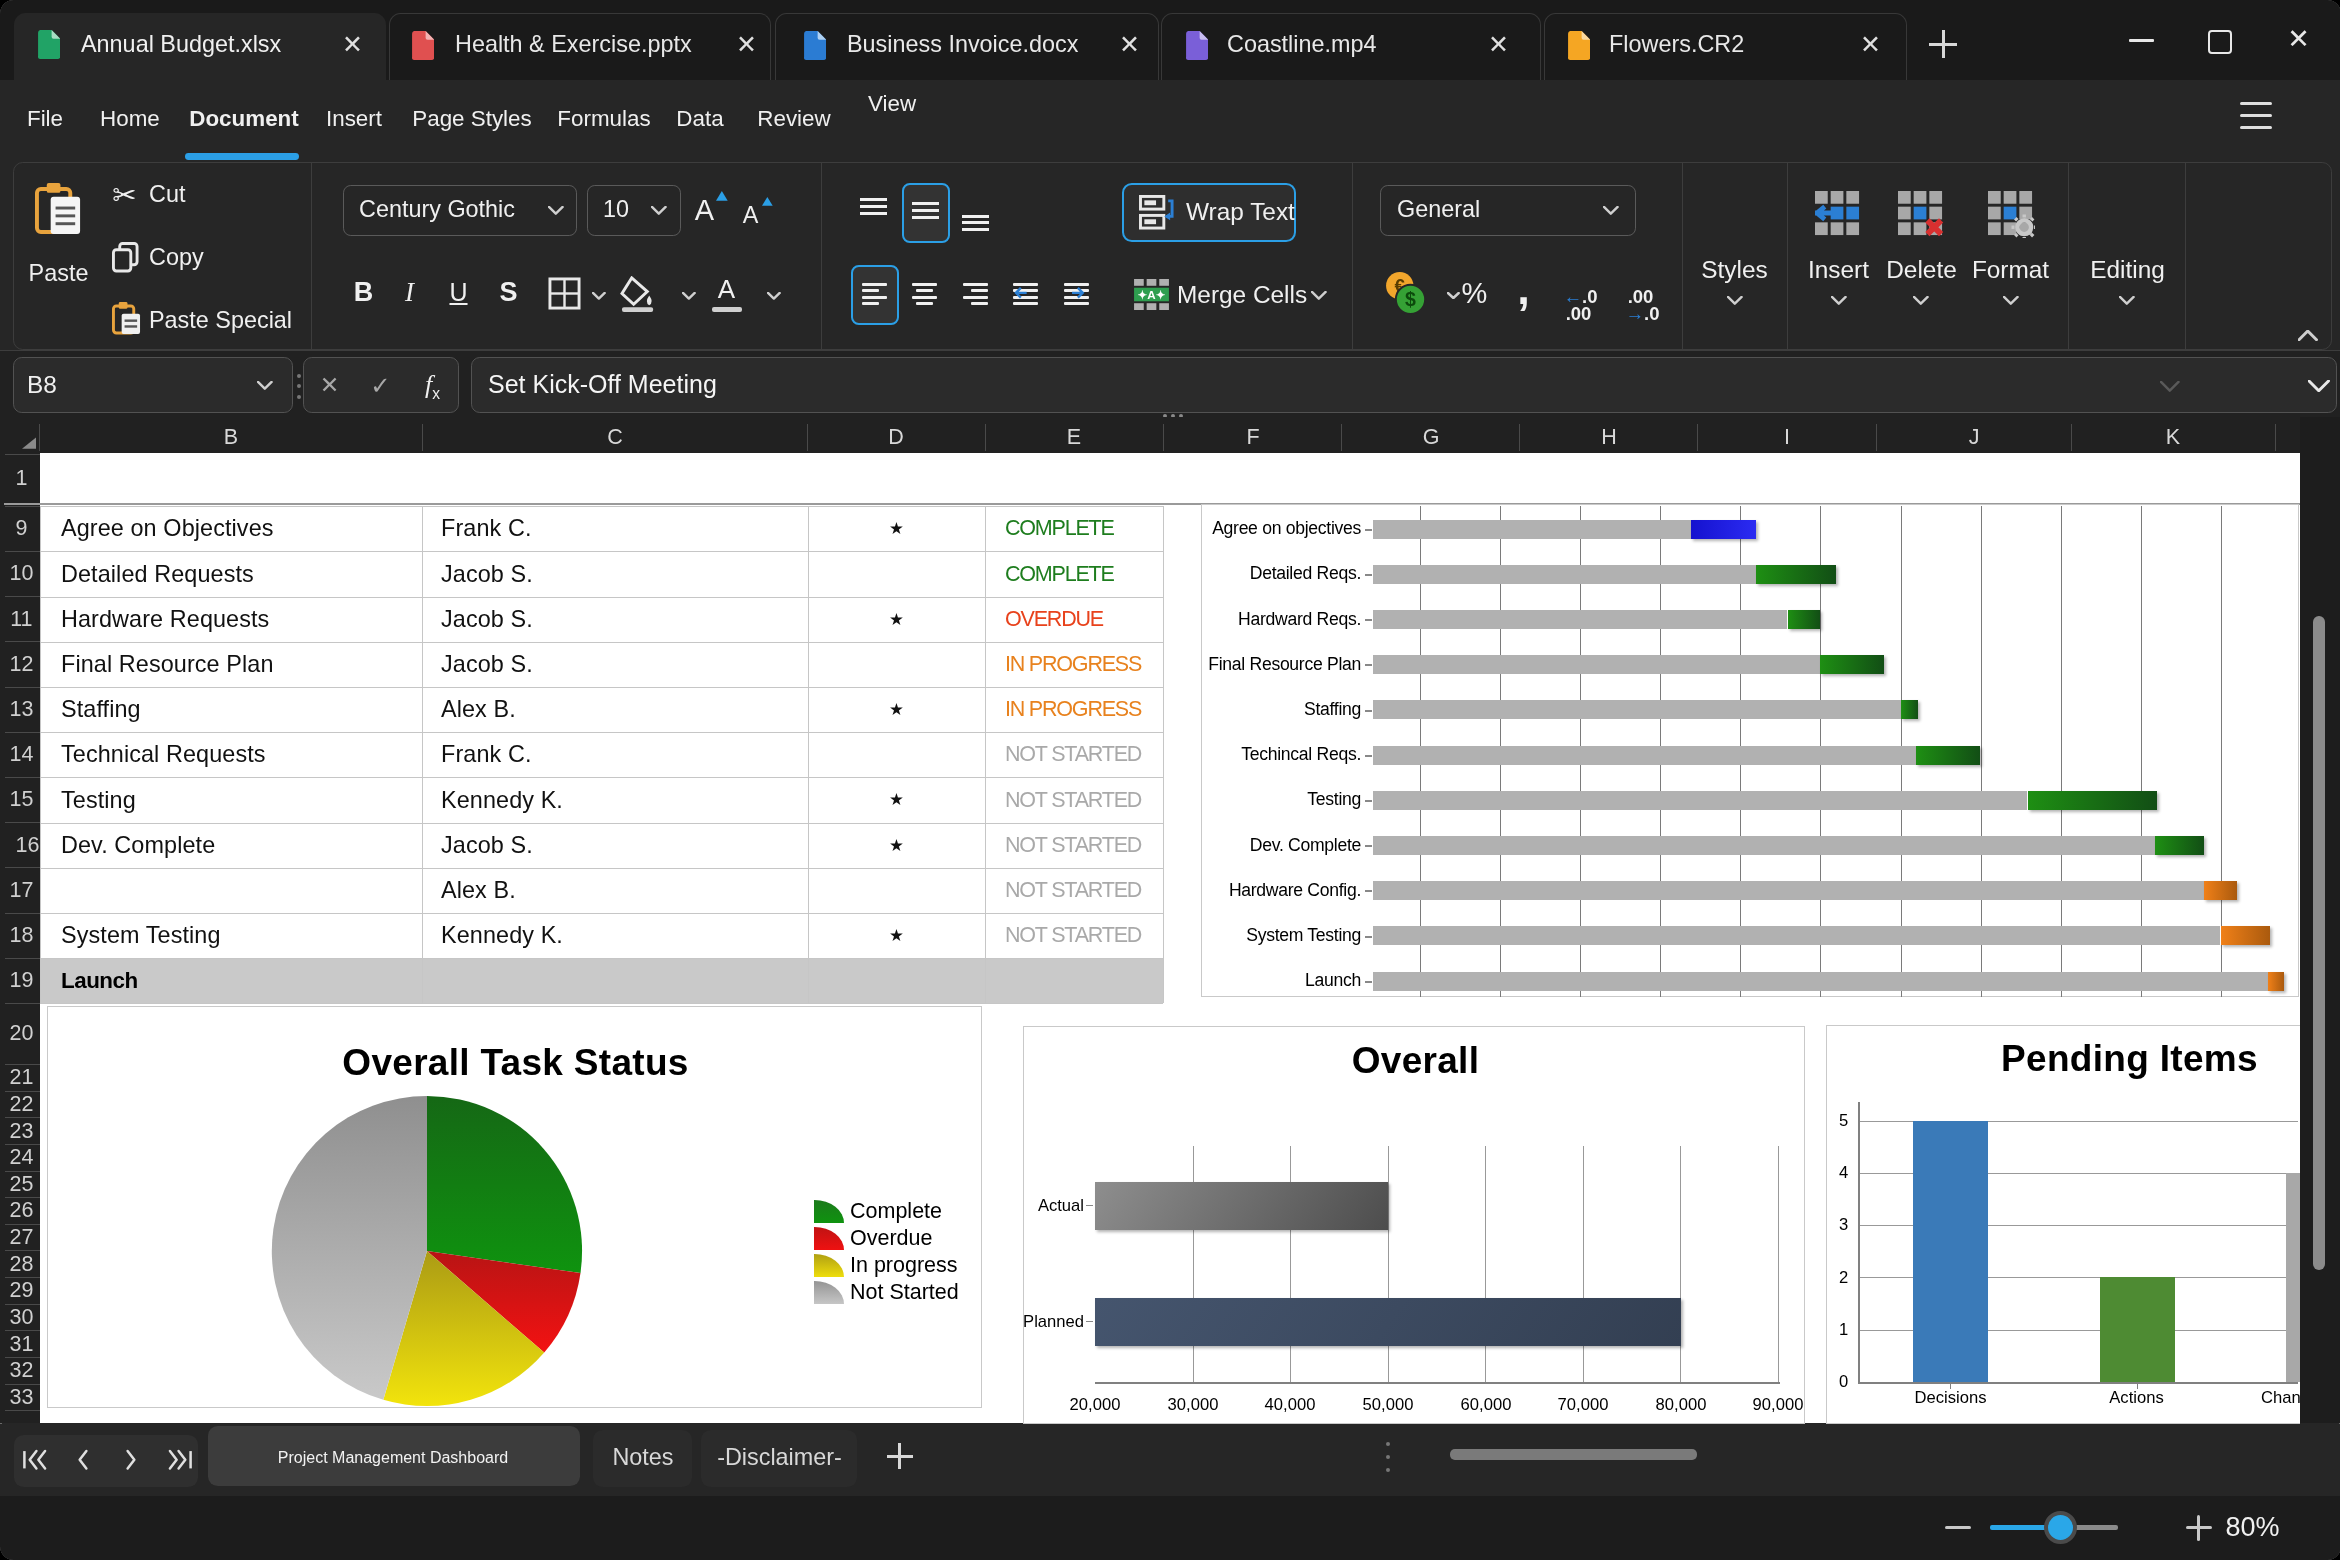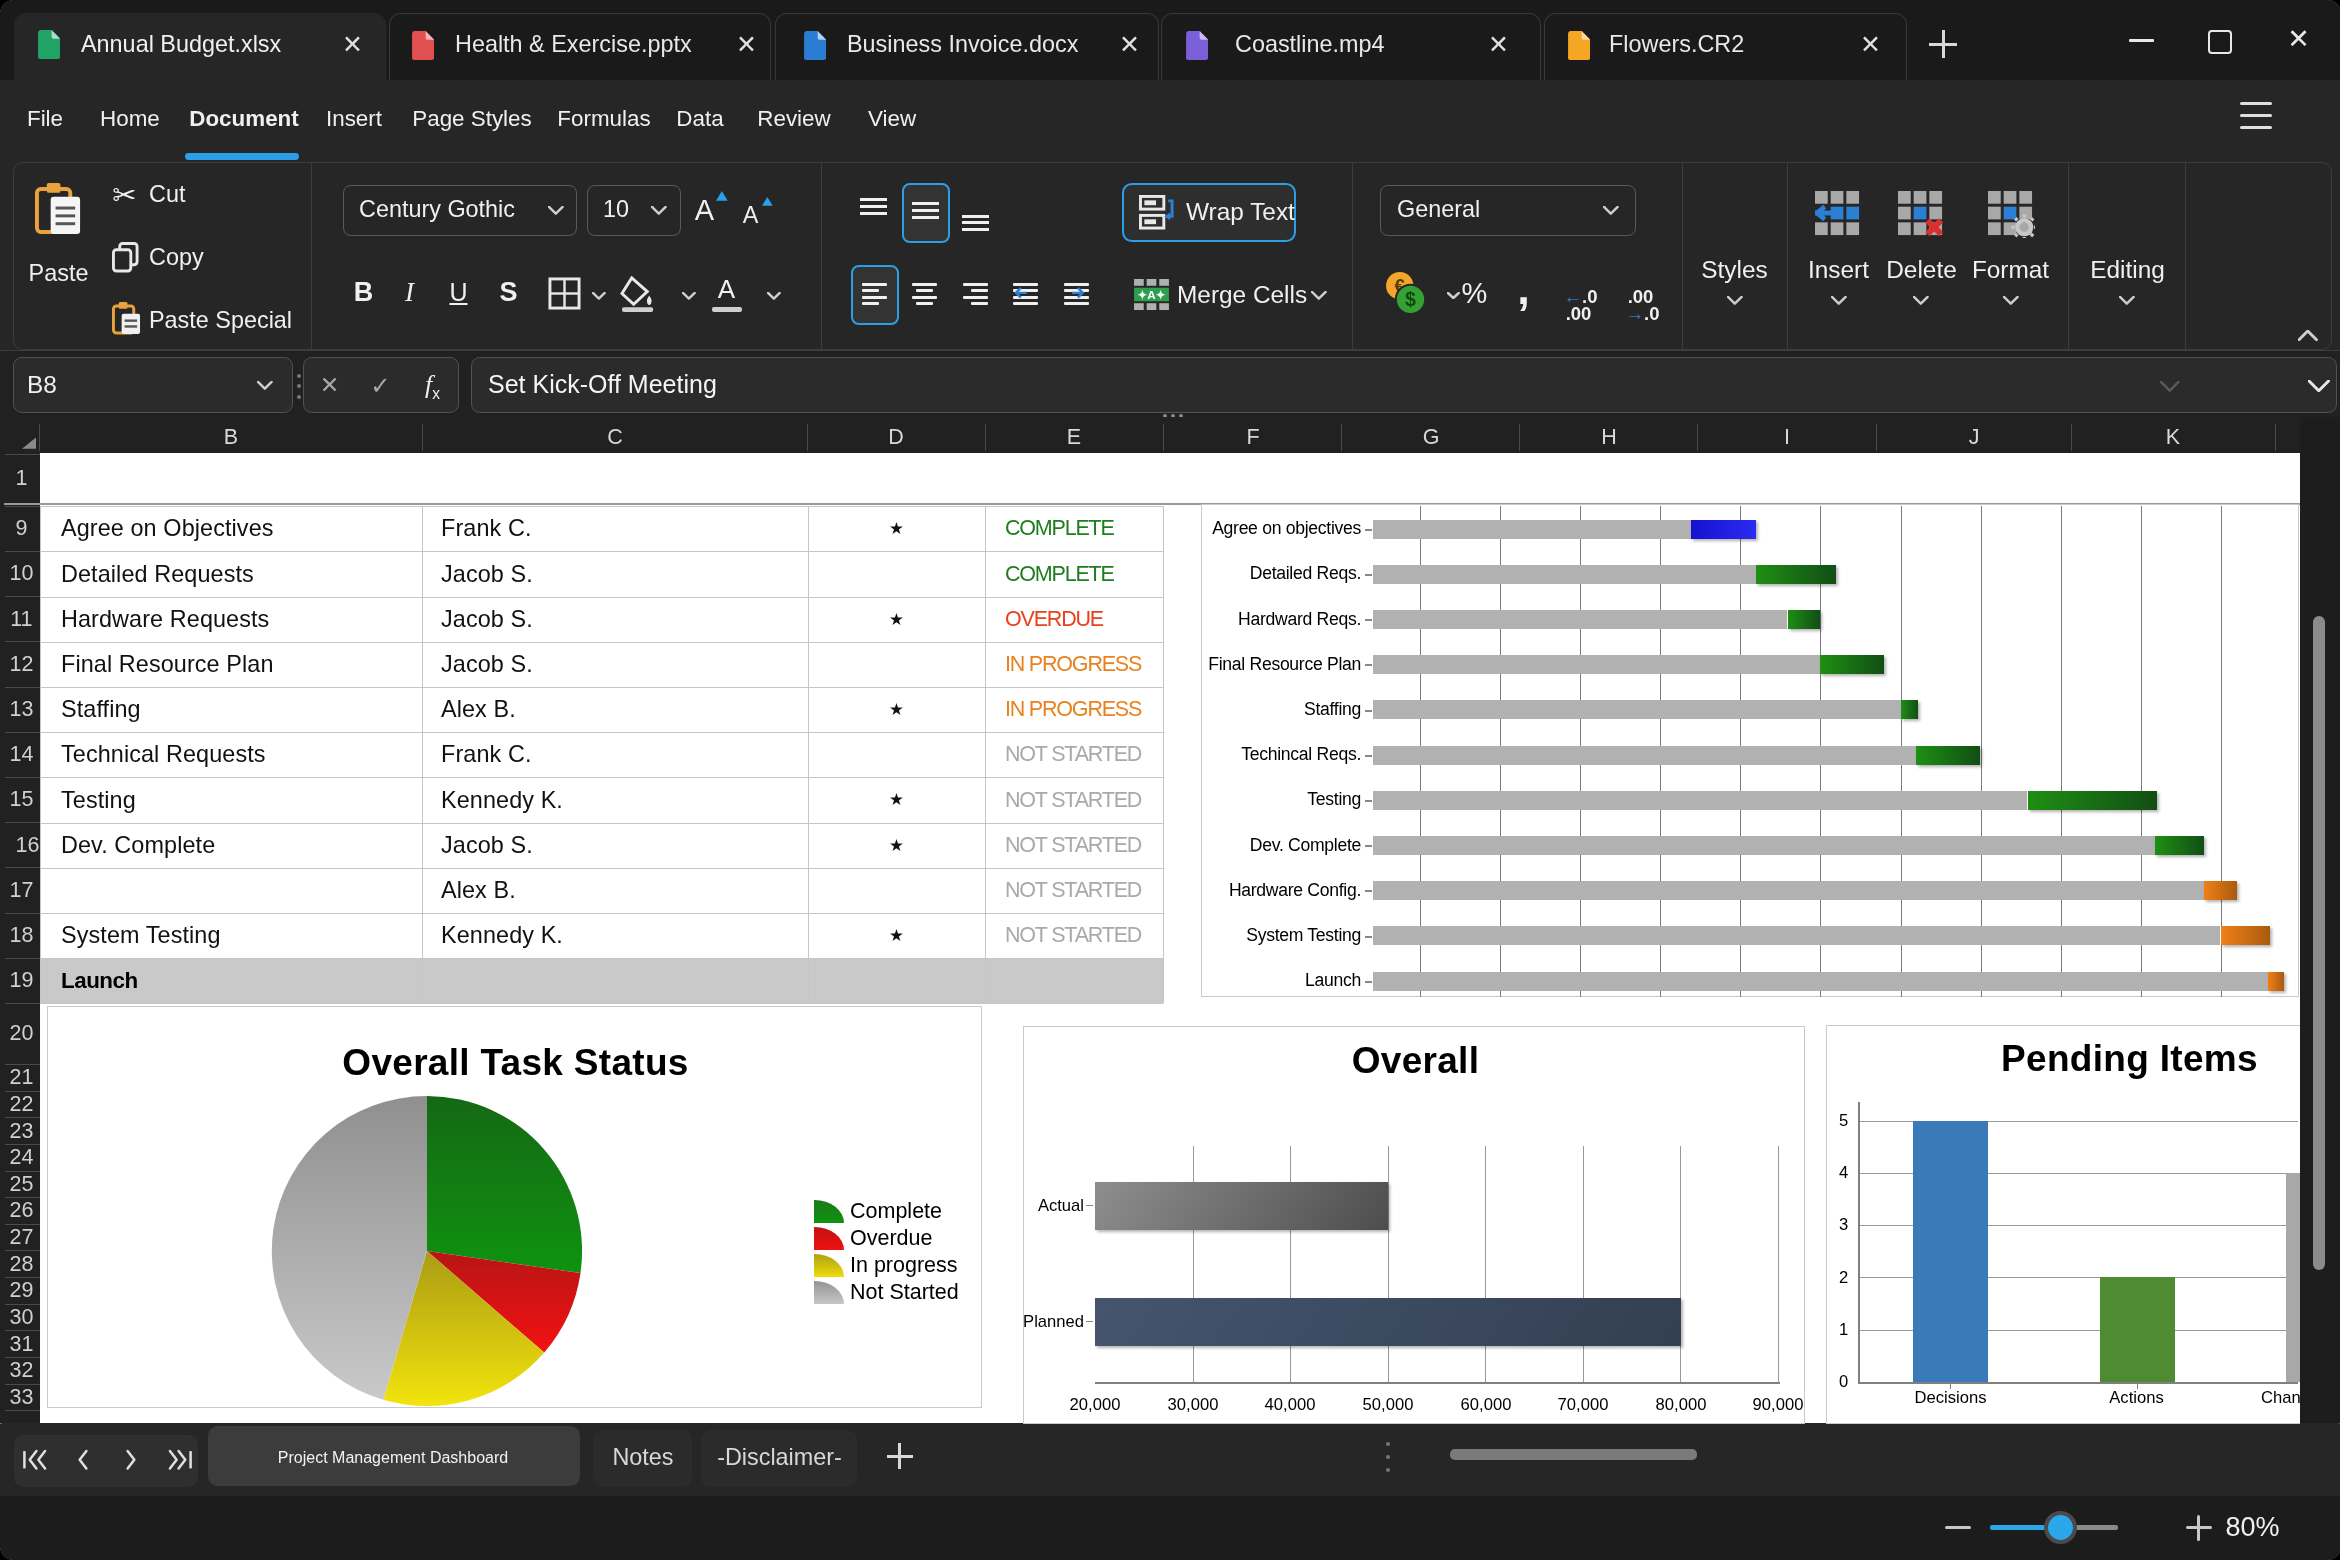--- a/index.html
+++ b/index.html
@@ -31,21 +31,21 @@
 <svg style="position:absolute;left:804px;top:31px" width="22.4" height="29" viewBox="0 0 23 30">
       <path d="M2 0 H14 L23 9 V27 a3 3 0 0 1 -3 3 H2 a2.5 2.5 0 0 1 -2 -3 V3 a3 3 0 0 1 2 -3 Z" fill="#2b7cd3"></path>
       <path d="M14 0 L23 9 H16 a2 2 0 0 1 -2 -2 Z" fill="#aed0f2"></path>
     </svg>
 <div style="left:847px;top:23.4px;width:293px;height:43px;line-height:43px;font-size:23.4px;text-align:left;color:#e8e8e8;">Business Invoice.docx</div>
 <div style="left:1110px;top:25px;width:39px;height:39px;line-height:39px;font-size:25px;text-align:center;color:#e0e0e0;font-weight:300;">✕</div>
 <svg style="position:absolute;left:1186px;top:31px" width="22.4" height="29" viewBox="0 0 23 30">
       <path d="M2 0 H14 L23 9 V27 a3 3 0 0 1 -3 3 H2 a2.5 2.5 0 0 1 -2 -3 V3 a3 3 0 0 1 2 -3 Z" fill="#7a5fd8"></path>
       <path d="M14 0 L23 9 H16 a2 2 0 0 1 -2 -2 Z" fill="#c8bdf0"></path>
     </svg>
-<div style="left:1227px;top:23.4px;width:293px;height:43px;line-height:43px;font-size:23.4px;text-align:left;color:#e8e8e8;margin-left:8px;">Coastline.mp4</div>
+<div style="left:1227px;top:23.4px;width:293px;height:43px;line-height:43px;font-size:23.4px;text-align:left;color:#e8e8e8;">Coastline.mp4</div>
 <div style="left:1479px;top:25px;width:39px;height:39px;line-height:39px;font-size:25px;text-align:center;color:#e0e0e0;font-weight:300;">✕</div>
 <svg style="position:absolute;left:1568px;top:31px" width="22.4" height="29" viewBox="0 0 23 30">
       <path d="M2 0 H14 L23 9 V27 a3 3 0 0 1 -3 3 H2 a2.5 2.5 0 0 1 -2 -3 V3 a3 3 0 0 1 2 -3 Z" fill="#f5a623"></path>
       <path d="M14 0 L23 9 H16 a2 2 0 0 1 -2 -2 Z" fill="#fad9a0"></path>
     </svg>
 <div style="left:1609px;top:23.4px;width:293px;height:43px;line-height:43px;font-size:23.4px;text-align:left;color:#e8e8e8;">Flowers.CR2</div>
 <div style="left:1851px;top:25px;width:39px;height:39px;line-height:39px;font-size:25px;text-align:center;color:#e0e0e0;font-weight:300;">✕</div>
 <div style="left:1929px;top:43px;width:28px;height:2.9px;background:#d8d8d8;"></div>
 <div style="left:1942px;top:30px;width:2.9px;height:28px;background:#d8d8d8;"></div>
 <div style="left:2129px;top:39px;width:25px;height:2.9px;background:#e8e8e8;border-radius:1px;"></div>
@@ -53,21 +53,21 @@
 <div style="left:2279px;top:19.5px;width:39px;height:39px;line-height:39px;font-size:27px;text-align:center;color:#e8e8e8;">✕</div>
 <div style="left:0px;top:80px;width:2341px;height:81px;background:#262626;"></div>
 <div style="left:-82px;top:99px;width:254px;height:39px;line-height:39px;font-size:22.4px;text-align:center;color:#f0f0f0;">File</div>
 <div style="left:2.9px;top:99px;width:254px;height:39px;line-height:39px;font-size:22.4px;text-align:center;color:#f0f0f0;">Home</div>
 <div style="left:117px;top:99px;width:254px;height:39px;line-height:39px;font-size:22.4px;text-align:center;color:#f0f0f0;font-weight:700;">Document</div>
 <div style="left:227px;top:99px;width:254px;height:39px;line-height:39px;font-size:22.4px;text-align:center;color:#f0f0f0;">Insert</div>
 <div style="left:345px;top:99px;width:254px;height:39px;line-height:39px;font-size:22.4px;text-align:center;color:#f0f0f0;">Page Styles</div>
 <div style="left:477px;top:99px;width:254px;height:39px;line-height:39px;font-size:22.4px;text-align:center;color:#f0f0f0;">Formulas</div>
 <div style="left:573px;top:99px;width:254px;height:39px;line-height:39px;font-size:22.4px;text-align:center;color:#f0f0f0;">Data</div>
 <div style="left:667px;top:99px;width:254px;height:39px;line-height:39px;font-size:22.4px;text-align:center;color:#f0f0f0;">Review</div>
-<div style="left:765px;top:99px;width:254px;height:39px;line-height:39px;font-size:22.4px;text-align:center;color:#f0f0f0;">View</div>
+<div style="left:765px;top:84px;width:254px;height:39px;line-height:39px;font-size:22.4px;text-align:center;color:#f0f0f0;">View</div>
 <div style="left:185px;top:153px;width:114px;height:6.8px;background:#2b9fe6;border-radius:3.4px;"></div>
 <div style="left:2240px;top:102px;width:32px;height:3.4px;background:#e0e0e0;border-radius:2px;"></div>
 <div style="left:2240px;top:114px;width:32px;height:3.4px;background:#e0e0e0;border-radius:2px;"></div>
 <div style="left:2240px;top:126px;width:32px;height:3.4px;background:#e0e0e0;border-radius:2px;"></div>
 <div style="left:0px;top:161px;width:2341px;height:189px;background:#262626;"></div>
 <div style="left:12.7px;top:162px;width:2319px;height:188px;border:1px solid #3d3d3d;border-radius:9.8px;box-sizing:border-box;"></div>
 <div style="left:311px;top:162px;width:1px;height:188px;background:#3d3d3d;"></div>
 <div style="left:821px;top:162px;width:1px;height:188px;background:#3d3d3d;"></div>
 <div style="left:1352px;top:162px;width:1px;height:188px;background:#3d3d3d;"></div>
 <div style="left:1682px;top:162px;width:1px;height:188px;background:#3d3d3d;"></div>

